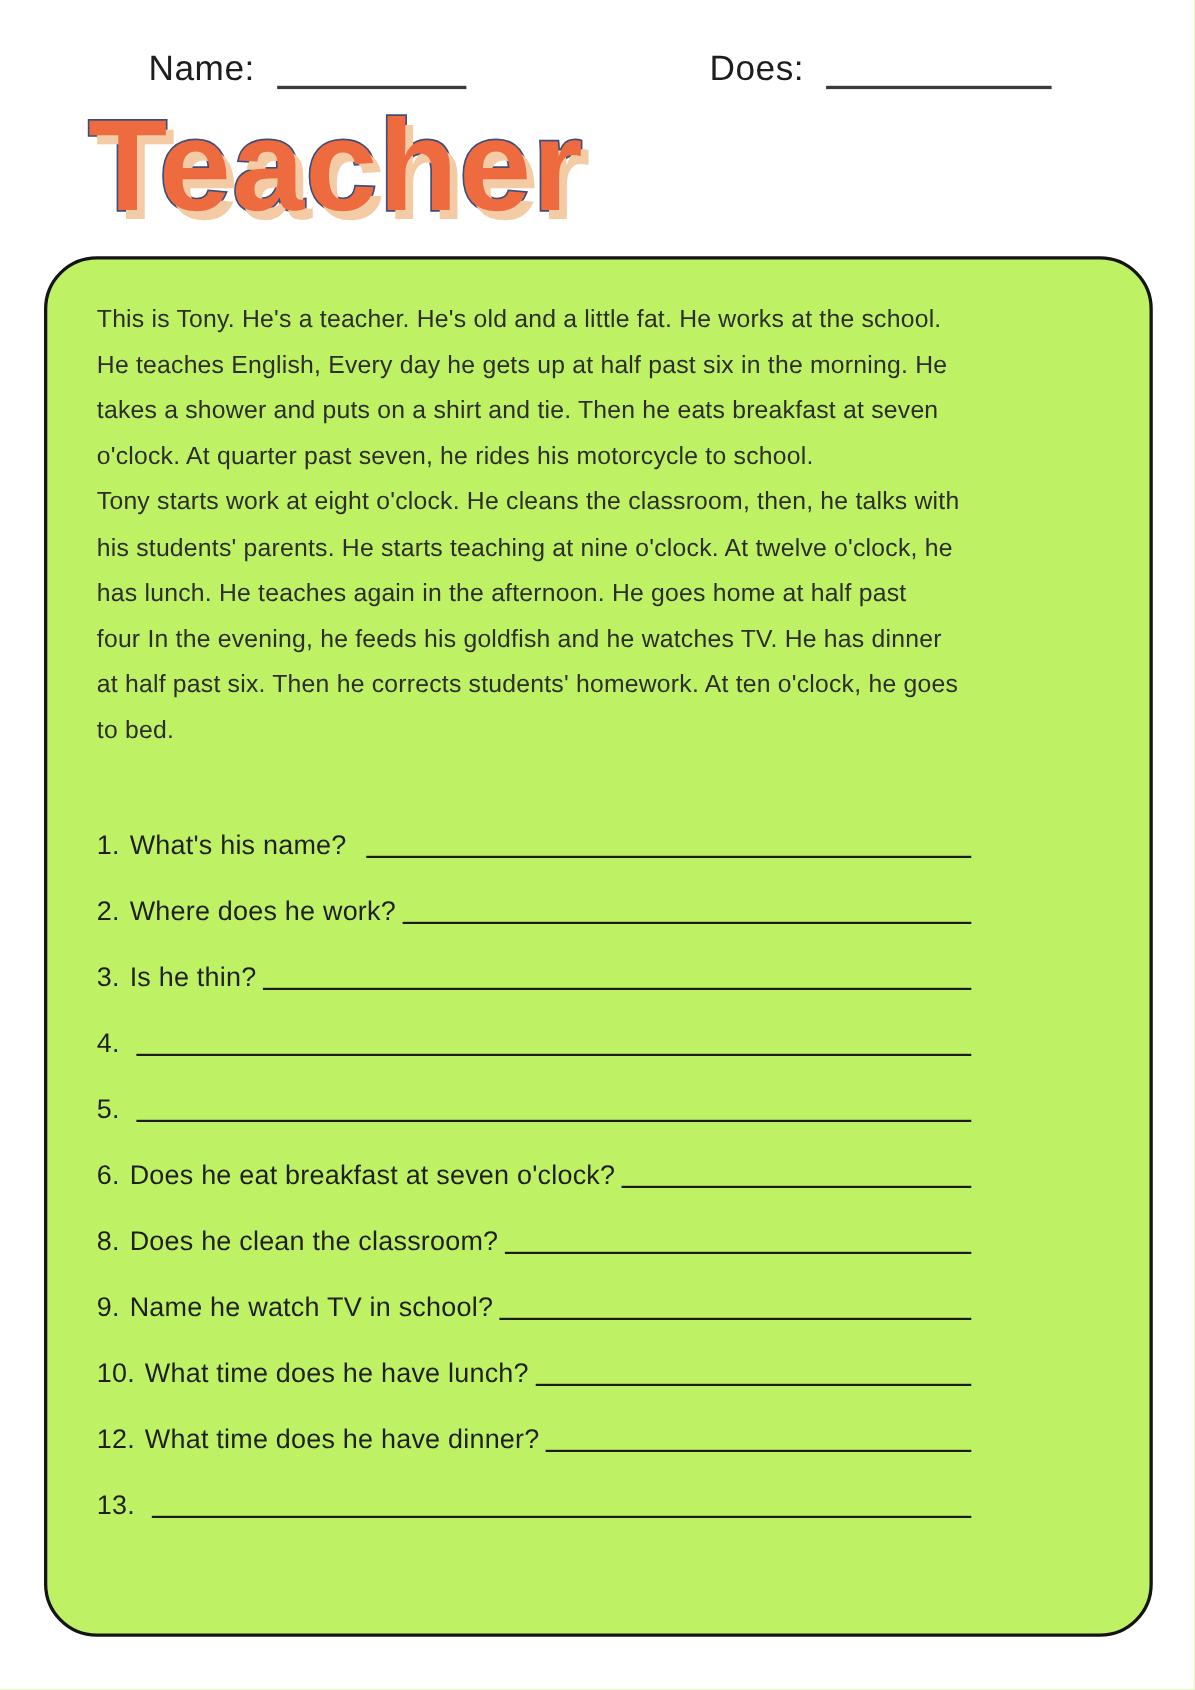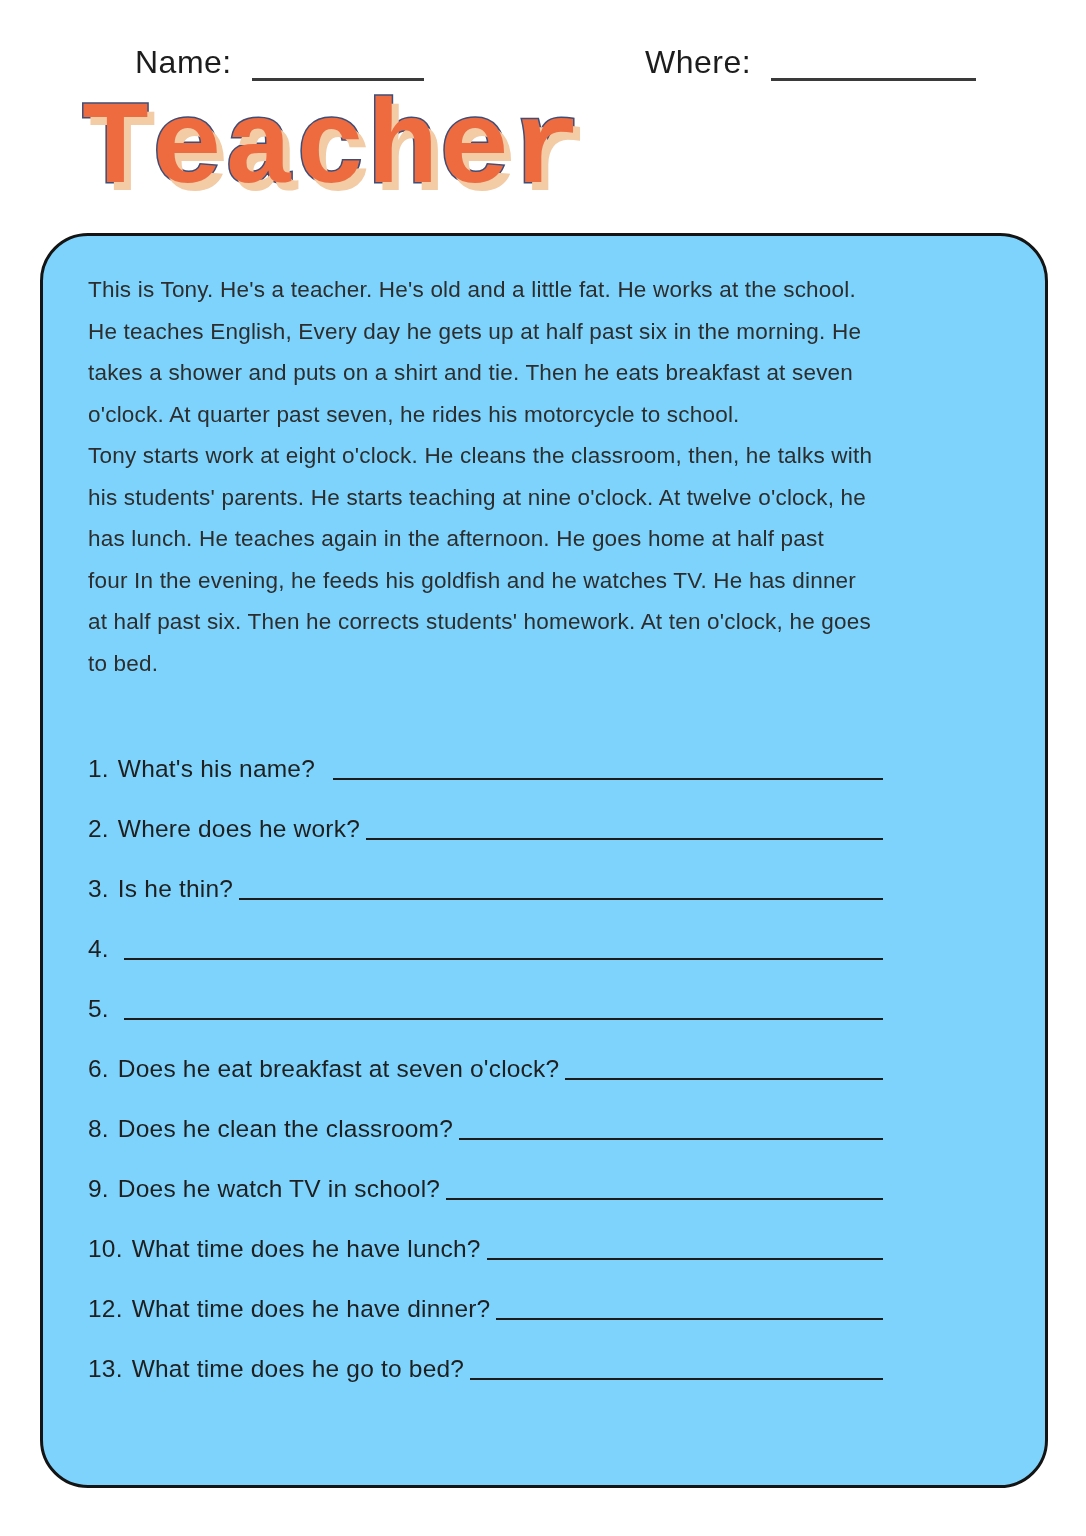--- a/index.html
+++ b/index.html
@@ -23,36 +23,36 @@
     display:inline-block;height:30px;
     border-bottom:3px solid #3a3a3a;
     margin-left:20px;
   }
   .hdr-field.name .hdr-blank{width:172px;}
   .hdr-field.date .hdr-blank{width:205px;}
 
   
   .title{
     position:absolute;top:92px;left:80px;
-    font-family:Liberation Mono, monospace;
+    font-family:Liberation Sans, sans-serif;
     font-weight:bold;
     font-size:118px;line-height:1;
     letter-spacing:1px;
     -webkit-text-stroke:3px #3e4e78;
     paint-order:stroke fill;
   }
 
   
   .card{
     position:absolute;left:40px;top:233px;
     width:1008px;height:1255px;
     box-sizing:border-box;
     border:3px solid #141414;
     border-radius:48px;
-    background:#7dd3fc;
+    background:#bef264;
   }
 
   
   .passage{
     margin:33px 0 0 45px;
     font-size:22.5px;
     color:#2d2d2d;
     letter-spacing:.2px;
   }
   .passage .pline{
@@ -83,21 +83,21 @@
 </head>
 <body>
 
 <div>
 
   <div class="hdr-field name">
     <span>Name:</span>
     <span class="hdr-blank"></span>
   </div>
   <div class="hdr-field date">
-    <span>Where:</span>
+    <span>Does:</span>
     <span class="hdr-blank"></span>
   </div>
 
   <div class="title" style="color: rgb(238, 107, 63); -webkit-text-stroke: 3px rgb(62, 78, 120); text-shadow: rgb(243, 203, 164) 7px 8px 0px;">Teacher</div>
 
   <div class="card">
 
     <div class="passage">
       <div class="pline">This is Tony. He's a teacher. He's old and a little fat. He works at the school.</div>
       <div class="pline">He teaches English, Every day he gets up at half past six in the morning. He</div>
@@ -140,34 +140,33 @@
           <span>Does he eat breakfast at seven o'clock?</span>
         <span class="answer-blank"></span>
       </div>
       <div class="q-row">
         <span class="q-num">8.</span>
           <span>Does he clean the classroom?</span>
         <span class="answer-blank"></span>
       </div>
       <div class="q-row">
         <span class="q-num">9.</span>
-          <span>Does he watch TV in school?</span>
+          <span>Name he watch TV in school?</span>
         <span class="answer-blank"></span>
       </div>
       <div class="q-row">
         <span class="q-num">10.</span>
           <span>What time does he have lunch?</span>
         <span class="answer-blank"></span>
       </div>
       <div class="q-row">
         <span class="q-num">12.</span>
           <span>What time does he have dinner?</span>
         <span class="answer-blank"></span>
       </div>
       <div class="q-row">
         <span class="q-num">13.</span>
-          <span>What time does he go to bed?</span>
         <span class="answer-blank"></span>
       </div>
     </div>
 
   </div>
 </div>
 
 </body></html>

